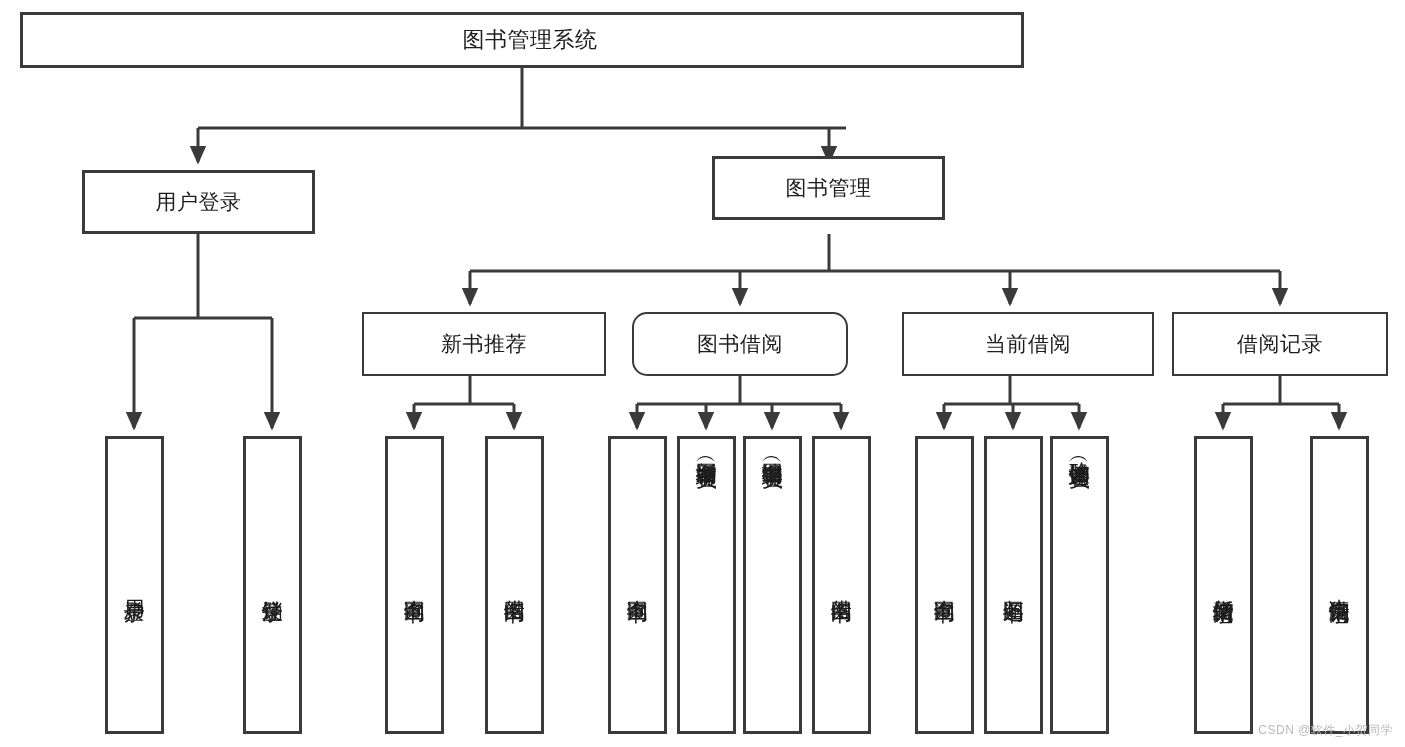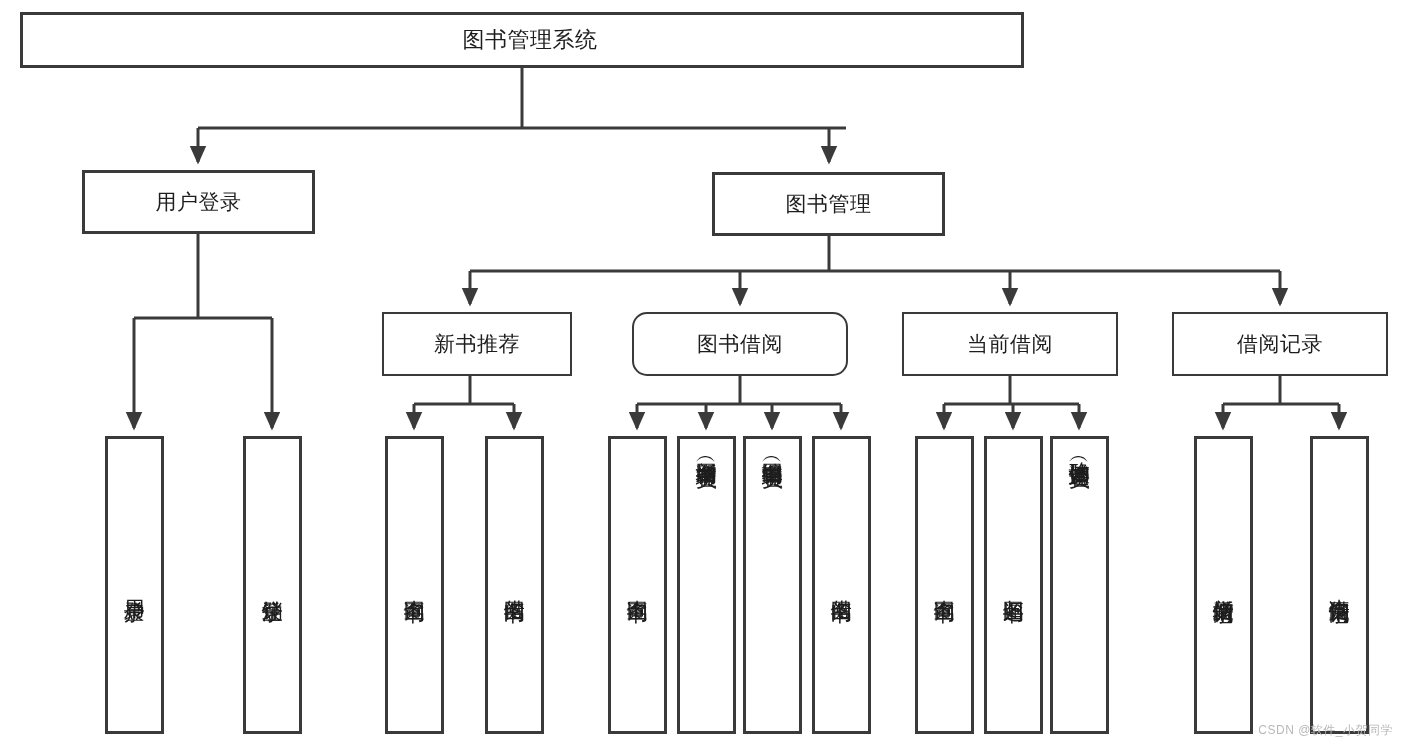--- a/index.html
+++ b/index.html
@@ -133,31 +133,31 @@
     </g>
   </svg>
 
   <div class="node root" style="left:20px; top:12px; width:1004px; height:56px;">
     <span class="label-h">图书管理系统</span>
   </div>
 
   <div class="node level2" style="left:82px; top:170px; width:233px; height:64px;">
     <span class="label-h">用户登录</span>
   </div>
-  <div class="node level2" style="left:712px; top:172px; width:233px; height:64px;">
+  <div class="node level2" style="left:712px; top:156px; width:233px; height:64px;">
     <span class="label-h">图书管理</span>
   </div>
 
-  <div class="node level3" style="left:362px; top:312px; width:190px; height:64px;margin-left:20px;">
+  <div class="node level3" style="left:362px; top:312px; width:244px; height:64px;">
     <span class="label-h">新书推荐</span>
   </div>
   <div class="node level3" style="left:632px; top:312px; width:216px; height:64px;border-radius:15px;">
     <span class="label-h">图书借阅</span>
   </div>
-  <div class="node level3" style="left:902px; top:312px; width:216px; height:64px;">
+  <div class="node level3" style="left:902px; top:312px; width:252px; height:64px;">
     <span class="label-h">当前借阅</span>
   </div>
   <div class="node level3" style="left:1172px; top:312px; width:216px; height:64px;">
     <span class="label-h">借阅记录</span>
   </div>
 
   <div class="node leaf center-v" style="left:105px; top:436px; width:59px; height:298px;">
     <span class="label-v">用户登录</span>
   </div>
   <div class="node leaf center-v" style="left:243px; top:436px; width:59px; height:298px;">

